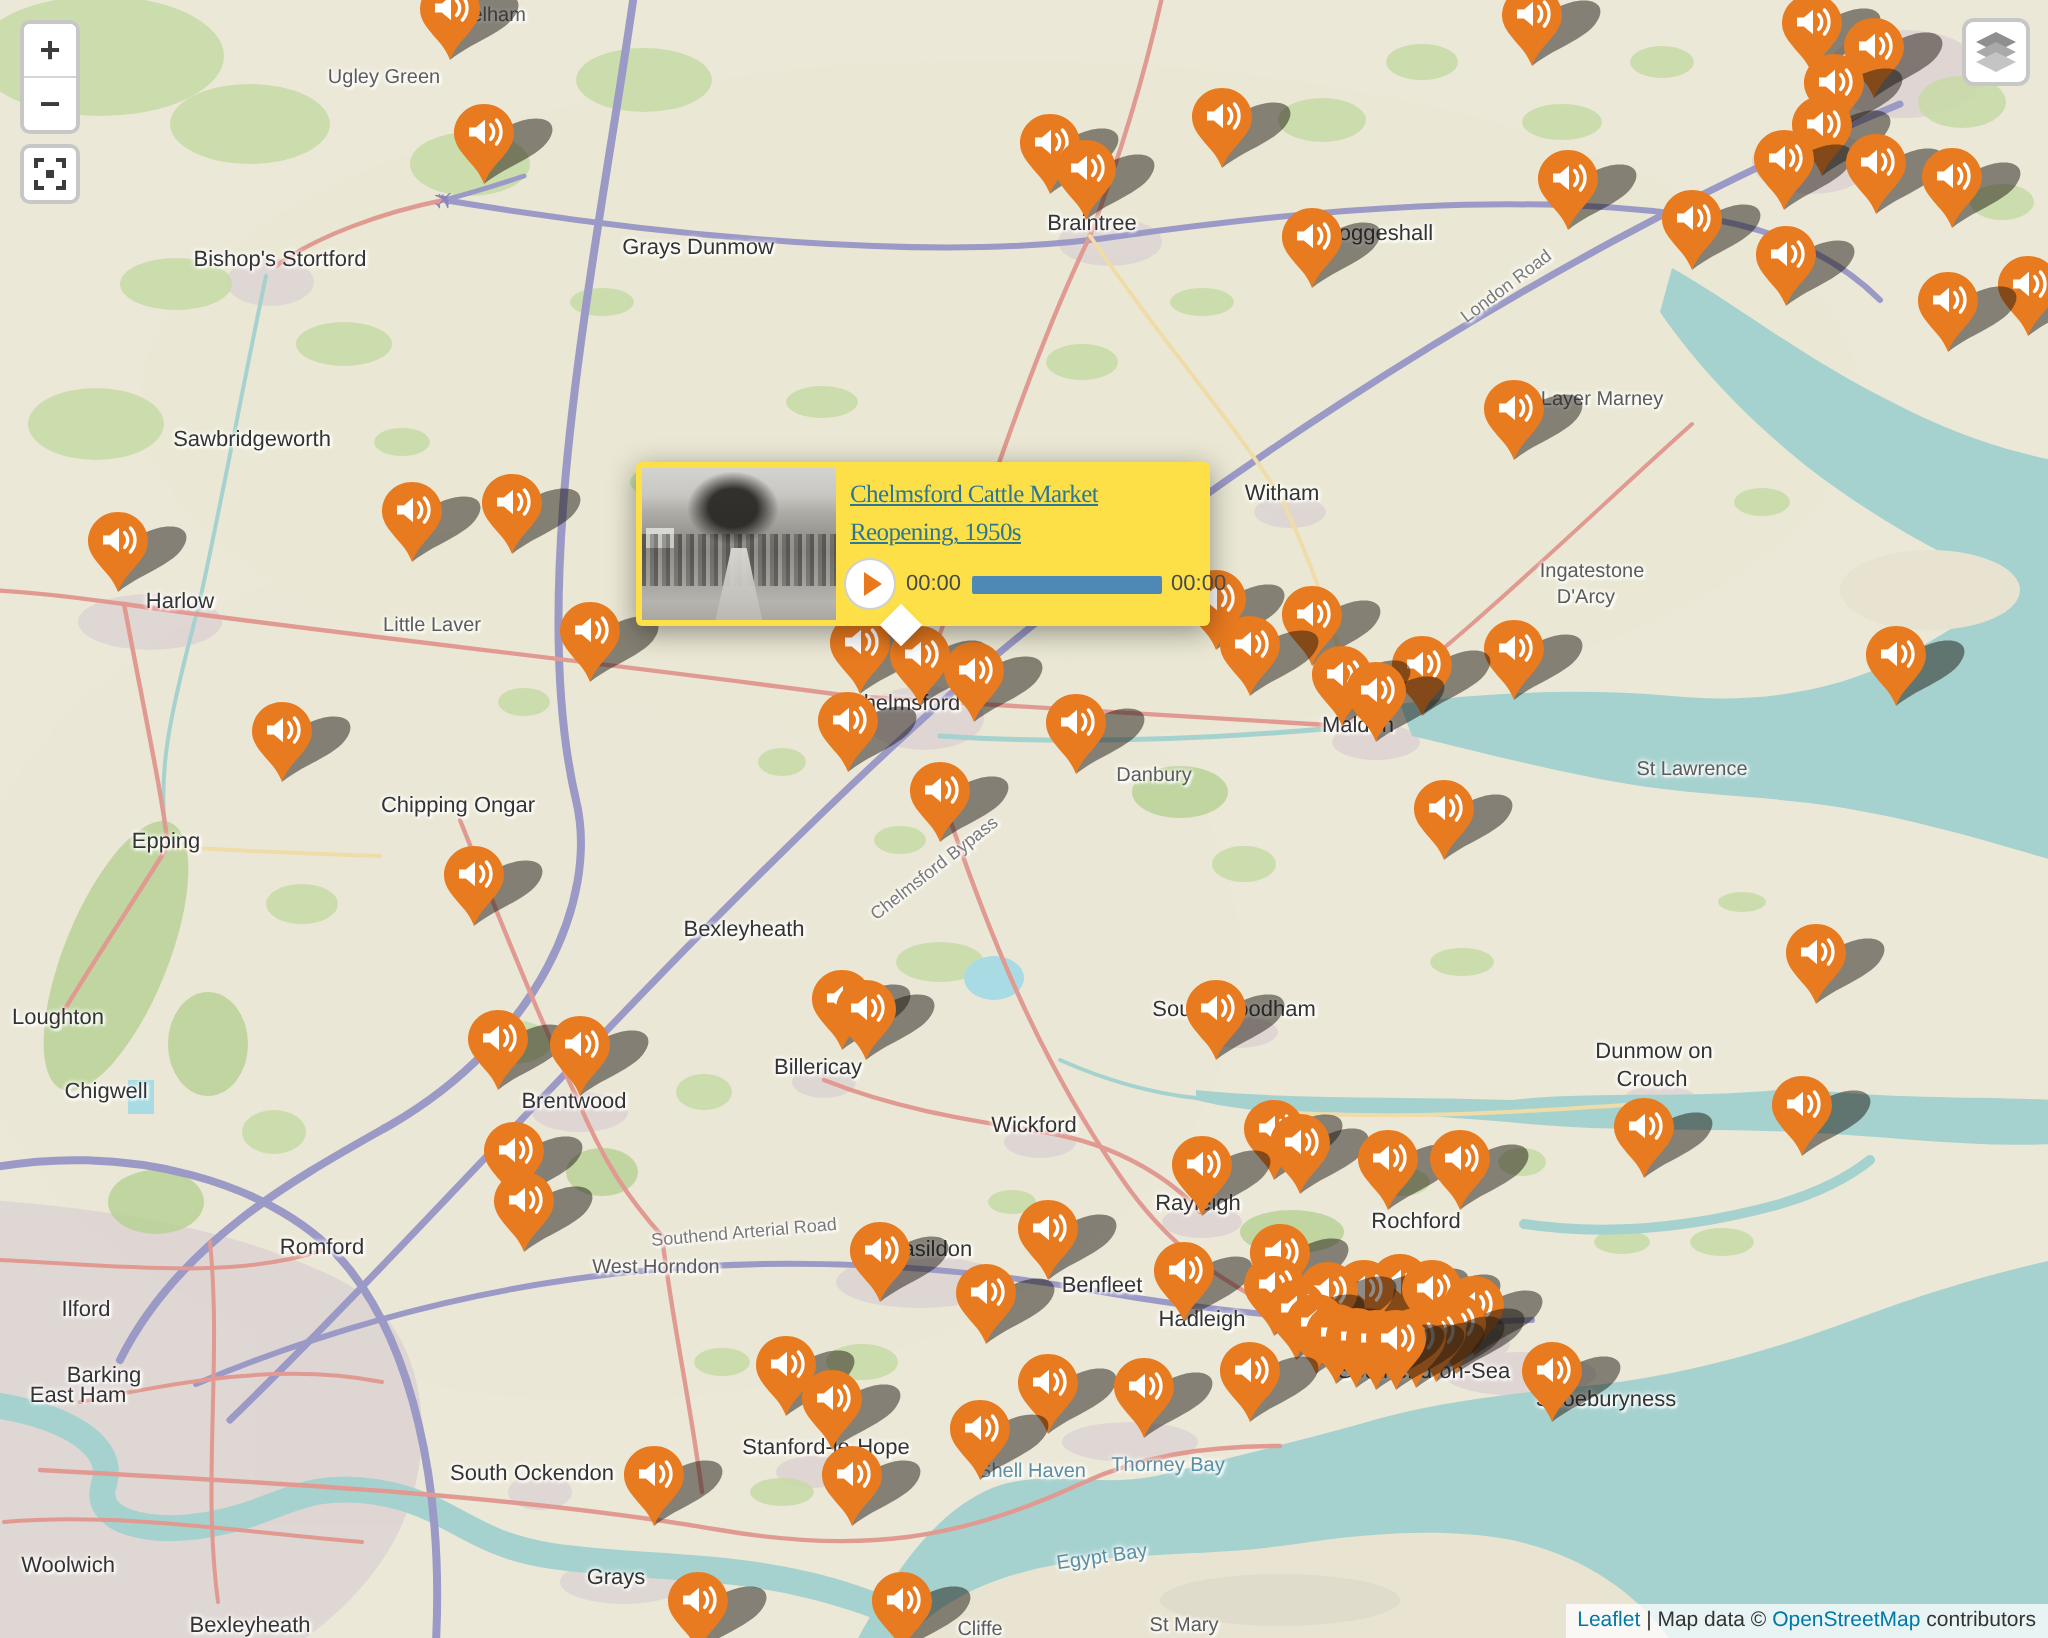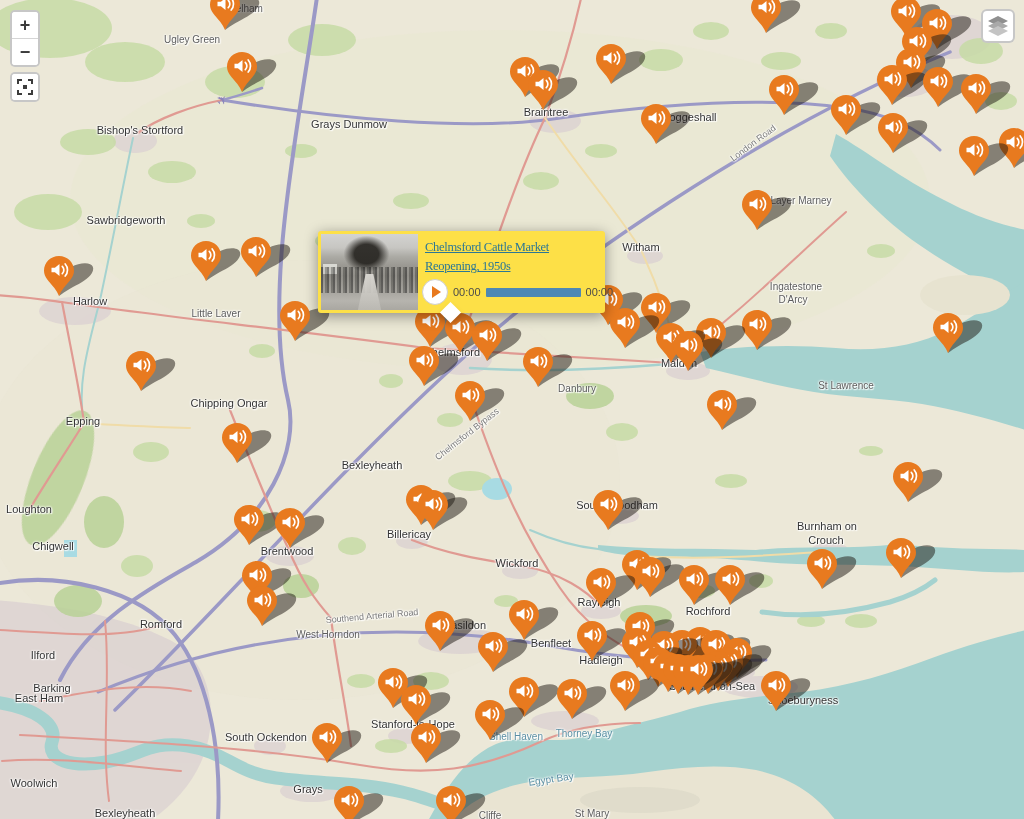--- a/index.html
+++ b/index.html
@@ -211,21 +211,21 @@
       <div class="lbl" style="left: 70px; top: 301px; margin-left: 20px;">Harlow</div>
       <div class="lbl small" style="left: 216px; top: 313px;">Little Laver</div>
       <div class="lbl" style="left: 83px; top: 421px;">Epping</div>
       <div class="lbl" style="left: 229px; top: 403px;">Chipping Ongar</div>
       <div class="lbl" style="left: 29px; top: 509px;">Loughton</div>
       <div class="lbl" style="left: 53px; top: 546px;">Chigwell</div>
       <div class="lbl" style="left: 372px; top: 465px;">Bexleyheath</div>
       <div class="lbl" style="left: 452px; top: 352px;">Chelmsford</div>
       <div class="lbl small" style="left: 577px; top: 388px;">Danbury</div>
       <div class="lbl" style="left: 679px; top: 363px;">Maldon</div>
-      <div class="lbl" style="left: 827px; top: 526px;">Burnham on</div>
+      <div class="lbl" style="left: 827px; top: 526px;">Dunmow on</div>
       <div class="lbl" style="left: 826px; top: 540px;">Crouch</div>
       <div class="lbl" style="left: 617px; top: 505px;">South Woodham</div>
       <div class="lbl" style="left: 287px; top: 551px;">Brentwood</div>
       <div class="lbl" style="left: 409px; top: 534px;">Billericay</div>
       <div class="lbl" style="left: 517px; top: 563px;">Wickford</div>
       <div class="lbl" style="left: 465px; top: 625px;">Basildon</div>
       <div class="lbl" style="left: 599px; top: 602px;">Rayleigh</div>
       <div class="lbl" style="left: 708px; top: 611px;">Rochford</div>
       <div class="lbl" style="left: 551px; top: 643px;">Benfleet</div>
       <div class="lbl" style="left: 601px; top: 660px;">Hadleigh</div>
@@ -1251,14 +1251,15 @@
     </div>
   </div>
   <div class="ctl-group" id="layers-ctl">
     <svg width="22" height="20" viewBox="0 0 22 20">
       <polygon points="11,0 21,5 11,10 1,5" fill="#8f8f8f"></polygon>
       <polygon points="11,5 21,10 11,15 1,10" fill="#a9a9a9"></polygon>
       <polygon points="11,10 21,15 11,20 1,15" fill="#c4c4c4"></polygon>
     </svg>
   </div>
 
+  <div id="attribution"><a>Leaflet</a><span> | Map data © </span><a>OpenStreetMap</a><span> contributors</span></div>
 
 </div>
 
 </body></html>

